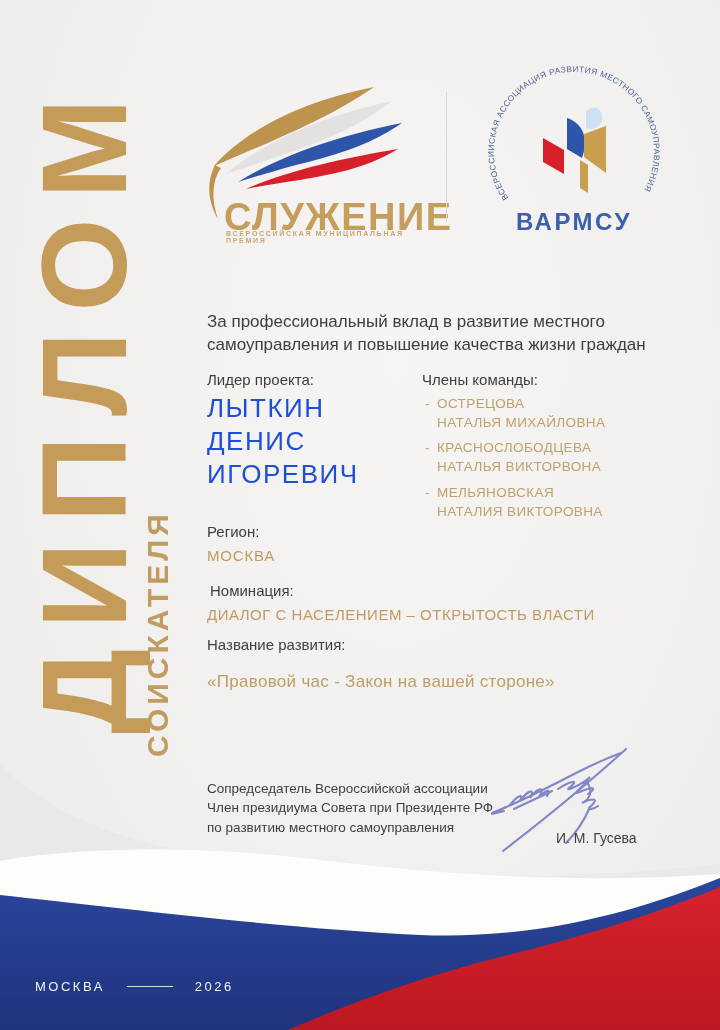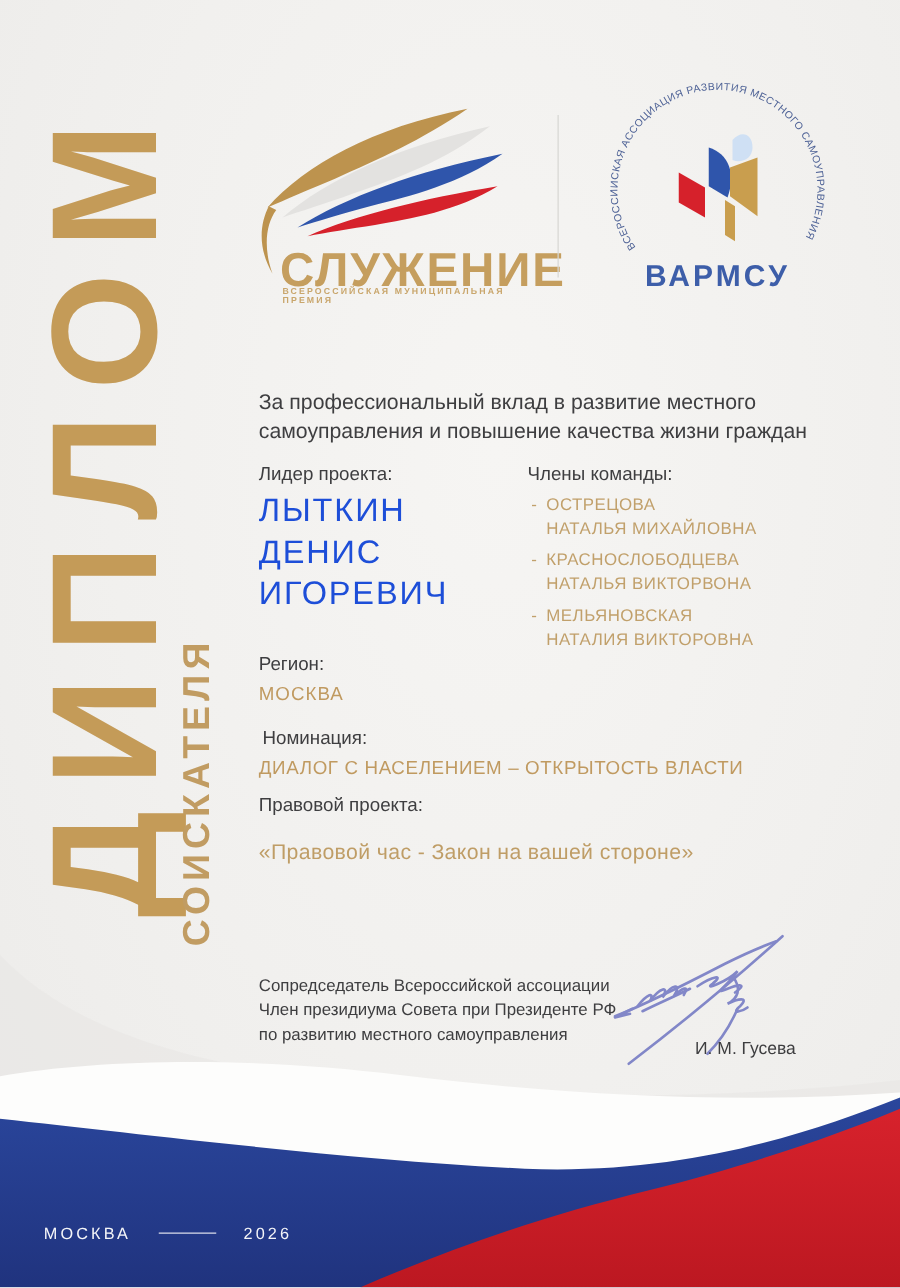--- a/index.html
+++ b/index.html
@@ -140,21 +140,21 @@
     </span>
   </div>
 </div>
 
 <div class="abs label region-label">Регион:</div>
 <div class="abs gold region-value">МОСКВА</div>
 
 <div class="abs label nom-label">Номинация:</div>
 <div class="abs gold nom-value">ДИАЛОГ С НАСЕЛЕНИЕМ – ОТКРЫТОСТЬ ВЛАСТИ</div>
 
-<div class="abs label proj-label">Правовой проекта:</div>
+<div class="abs label proj-label">Название развития:</div>
 <div class="abs proj-value">«Правовой час - Закон на вашей стороне»</div>
 
 <div class="abs sign-title">
   <div>Сопредседатель Всероссийской ассоциации</div>
   <div>Член президиума Совета при Президенте РФ</div>
   <div>по развитию местного самоуправления</div>
 </div>
 
 <svg class="abs sig-svg" width="175" height="120" viewBox="0 0 175 120">
   <g fill="none" stroke="#8287c8" stroke-width="2.1" stroke-linecap="round">

